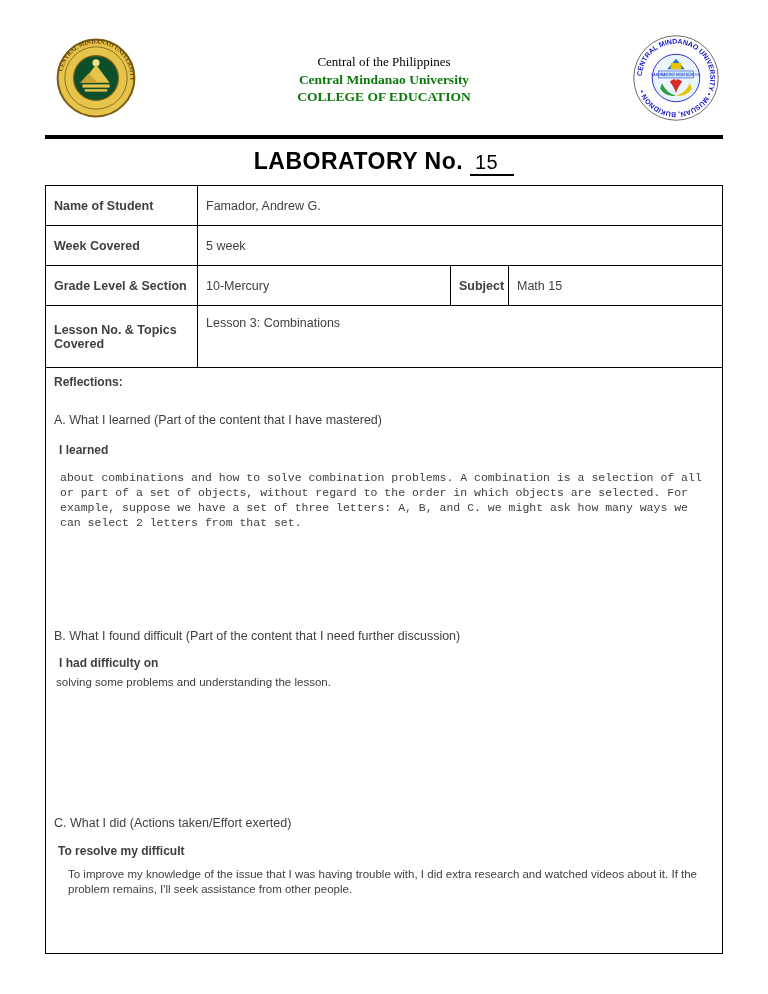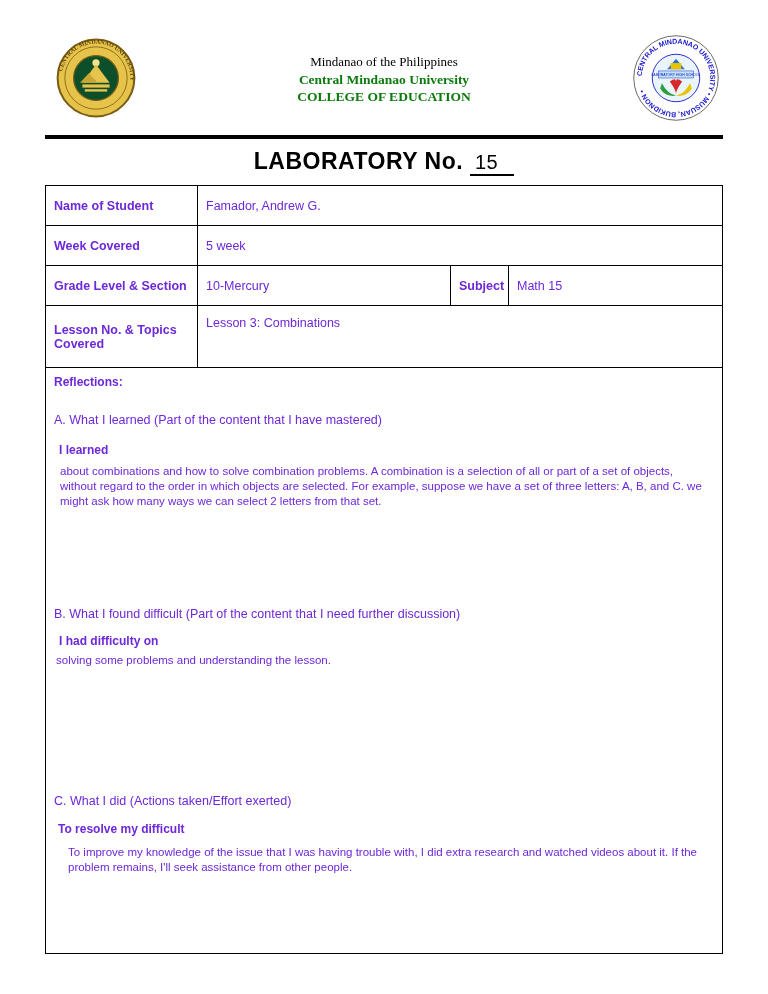--- a/index.html
+++ b/index.html
@@ -66,21 +66,21 @@
     border-collapse: collapse;
     margin: 10px 45px 0 45px;
     width: 677px;
     table-layout: fixed;
   }
   table.form td {
     border: 1px solid #000;
     padding: 4px 8px;
     vertical-align: middle;
     font-size: 12.5px;
-    color: #6d28d9;
+    color: #404040;
   }
   td.lbl {
     font-weight: bold;
     font-size: 11.5px;
   }
   tr.r1 td, tr.r2 td, tr.r3 td { height: 40px; }
   tr.r4 td { height: 62px; }
   tr.r4 td.val { vertical-align: top; padding-top: 10px; }
   tr.r5 td {
     height: 586px;
@@ -89,21 +89,21 @@
   }
 
   
   .refl-heading { font-weight: bold; font-size: 12px; }
   .prompt  { font-size: 12.5px; }
   .lead    { font-weight: bold; font-size: 12px; margin-left: 5px; }
   .body    { font-size: 11.5px; line-height: 1.3; margin-left: 6px; margin-right: 2px; }
 
   .sec-a { margin-top: 24px; }
   .sec-a .lead { margin-top: 16px; }
-  .sec-a .body { margin-top: 7px; }
+  .sec-a .body { margin-top: 14px; font-family: Liberation Mono, monospace; }
 
   .sec-b { margin-top: 98px; }
   .sec-b .lead { margin-top: 13px; }
   .sec-b .body { margin-top: 5px; margin-left: 2px; }
 
   .sec-c { margin-top: 126px; }
   .sec-c .lead { margin-top: 14px; margin-left: 4px; }
   .sec-c .body { margin-top: 9px; margin-left: 14px; }
 </style>
 </head>
@@ -126,21 +126,21 @@
         <circle cx="50" cy="50" r="28" fill="#0d4f2b" stroke="#7a5c12" stroke-width="1.5"></circle>
         <circle cx="50" cy="31" r="4.5" fill="#f5e28a"></circle>
         <polygon points="50,33 67,56 33,56" fill="#e6c34a"></polygon>
         <polygon points="41,44 52,56 30,56" fill="#caa52f"></polygon>
         <rect x="33" y="58" width="34" height="4" fill="#e6c34a"></rect>
         <rect x="36" y="64" width="28" height="3" fill="#e6c34a"></rect>
       </svg>
     </div>
 
     <div class="header-center">
-      <div class="h-line1">Mindanao of the Philippines</div>
+      <div class="h-line1">Central of the Philippines</div>
       <div class="h-line2">Central Mindanao University</div>
       <div class="h-line3">COLLEGE OF EDUCATION</div>
     </div>
 
     <div class="logo">
       <svg width="88" height="88" viewBox="0 0 100 100">
         <circle cx="50" cy="50" r="48" fill="#ffffff" stroke="#555" stroke-width="1"></circle>
         <defs>
           <path id="lhsRing" d="M 50,50 m -39,0 a 39,39 0 1,1 78,0 a 39,39 0 1,1 -78,0"></path>
         </defs>

